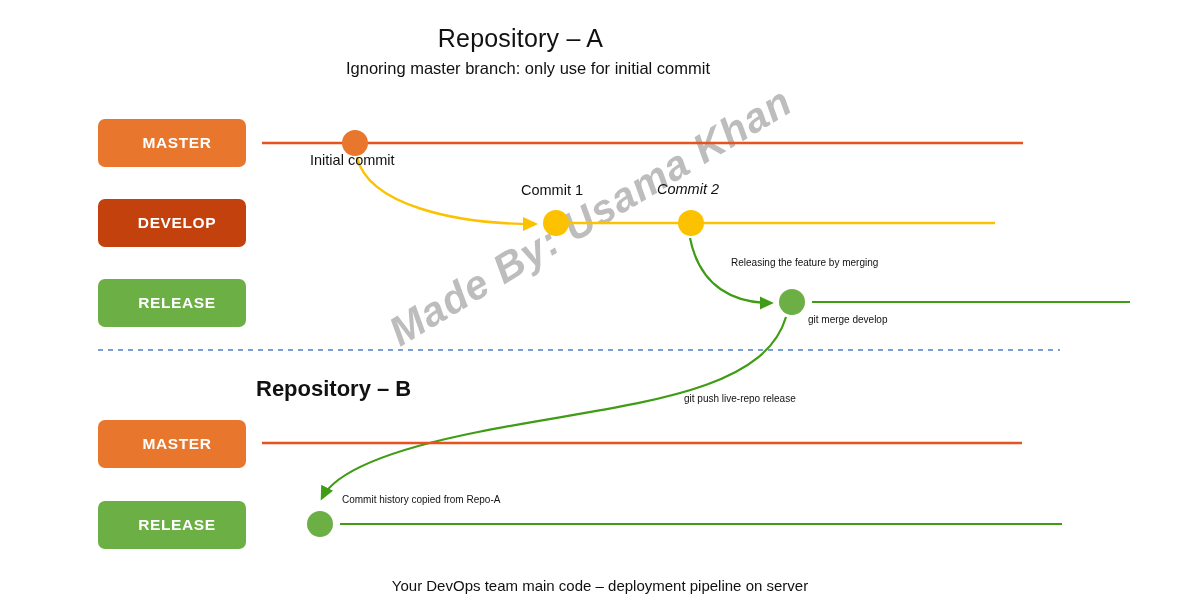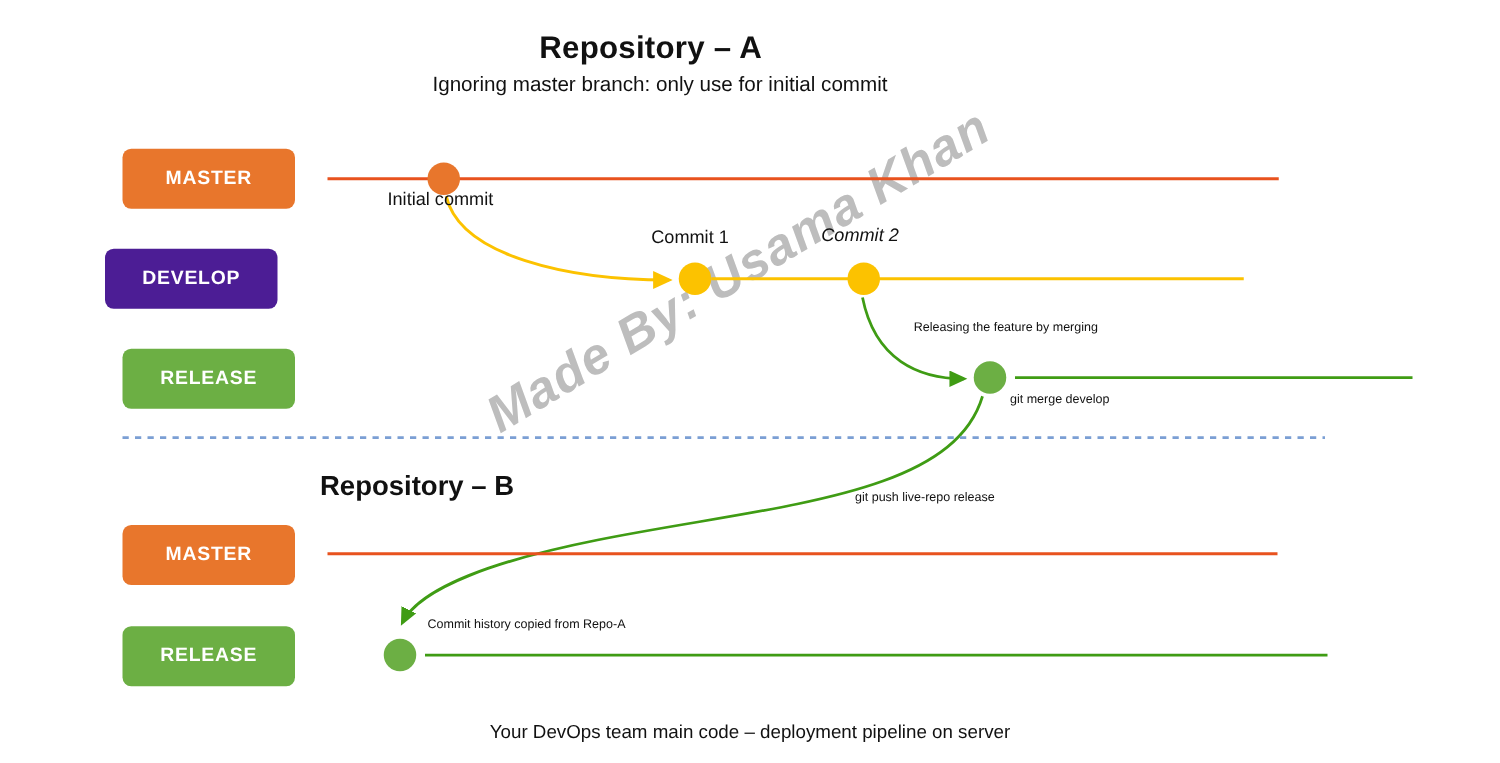--- a/index.html
+++ b/index.html
@@ -29,21 +29,21 @@
   .txt {
     position: absolute;
     white-space: nowrap;
     line-height: 1;
   }
   #title-a {
     left: 0; top: 26px;
     width: 1041px;
     text-align: center;
     font-size: 25px;
-    font-weight: bold;
+    font-weight: normal;
     letter-spacing: 0.2px;
   }
   #subtitle-a {
     left: 0; top: 60px;
     width: 1056px;
     text-align: center;
     font-size: 16.5px;
   }
   #title-b {
     left: 256px; top: 378px;
@@ -61,20 +61,21 @@
     width: 138px;
     height: 48px;
     border-radius: 7px;
     display: flex;
     align-items: center;
     justify-content: center;
     color: #ffffff;
     font-size: 15.5px;
     font-weight: bold;
     letter-spacing: 0.6px;
+    padding-left: 10px;
   }
   .node-label {
     font-size: 14.5px;
   }
   .annot {
     font-size: 10px;
   }
   #watermark {
     position: absolute;
     left: 393px;
@@ -98,21 +99,21 @@
   <div id="watermark">Made By: Usama Khan</div>
 
   <div class="txt" id="title-a">Repository – A</div>
   <div class="txt" id="subtitle-a">Ignoring master branch: only use for initial commit</div>
   <div class="txt" id="footer-caption">Your DevOps team main code – deployment pipeline on server</div>
   <div class="txt" id="title-b">Repository – B</div>
 
   <div class="branch-chip" style="left:98px; top:119px; background:#E8762C;">
     <span>MASTER</span>
   </div>
-  <div class="branch-chip" style="left:84px; top:199px; background:#4c1d95;">
+  <div class="branch-chip" style="left:98px; top:199px; background:#c2410c;">
     <span>DEVELOP</span>
   </div>
   <div class="branch-chip" style="left:98px; top:279px; background:#6CAF44;">
     <span>RELEASE</span>
   </div>
 
   <div class="branch-chip" style="left:98px; top:420px; background:#E8762C;">
     <span>MASTER</span>
   </div>
   <div class="branch-chip" style="left:98px; top:501px; background:#6CAF44;">

